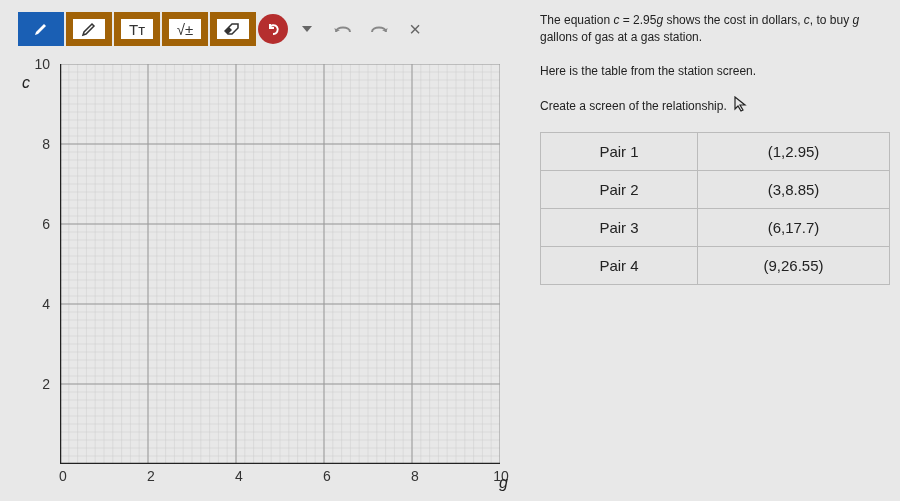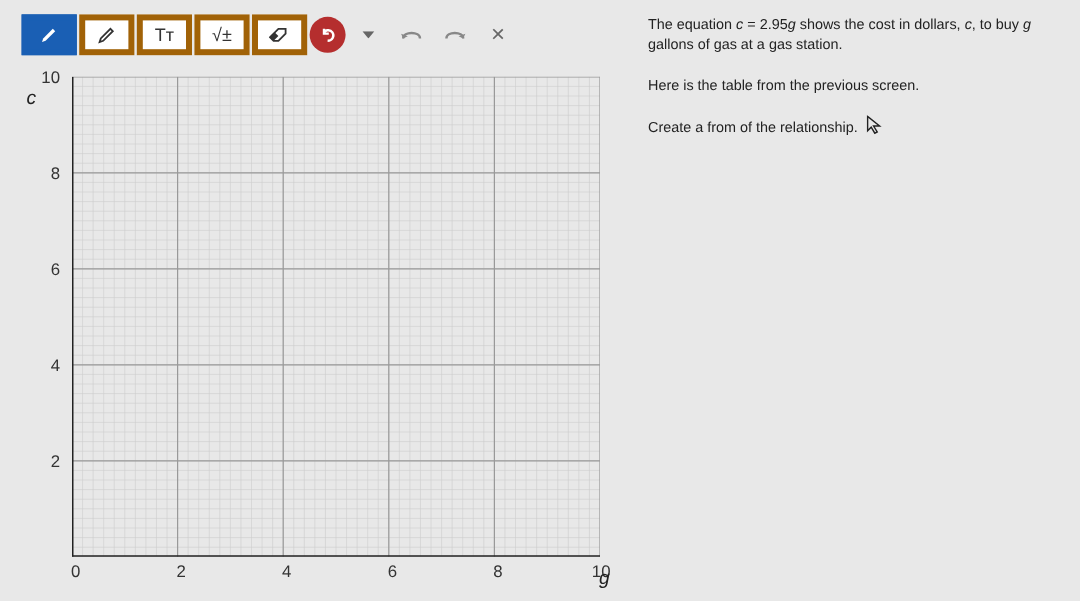--- a/index.html
+++ b/index.html
@@ -34,21 +34,21 @@
       margin-bottom: 8px;
       margin-left: 8px;
     }
     .tool-btn {
       width: 46px;
       height: 34px;
       display: flex;
       align-items: center;
       justify-content: center;
       background: #fff;
-      border: 5px solid #a16207;
+      border: 7px solid #a16207;
       cursor: pointer;
       font-size: 15px;
       color: #333;
     }
     .tool-btn.active {
       background: #1a5fb4;
       color: #fff;
       border-color: #1a5fb4;
     }
     .tool-btn.no-border {
@@ -324,22 +324,42 @@
 
       <div class="x-axis-label">g</div>
     </div>
   </div>
 
   <div class="right-panel">
     <p class="problem-text">
       <span>The equation </span><span class="math-var">c</span><span> = 2.95</span><span class="math-var">g</span><span> shows the cost in dollars,</span>
       <span class="math-var">c</span><span>, to buy </span><span class="math-var">g</span><span> gallons of gas at a gas station.</span>
     </p>
-    <p class="problem-text">Here is the table from the previous screen.</p>
+    <p class="problem-text">Here is the table from the station screen.</p>
     <p class="problem-text">
-      <span>Create a from of the relationship.</span>
+      <span>Create a screen of the relationship.</span>
       <svg class="cursor-icon" width="14" height="16" viewBox="0 0 14 16">
         <path d="M1 1 L1 13 L4 10 L7 15 L9 14 L6 9 L11 9 Z" fill="none" stroke="#222" stroke-width="1.2"></path>
       </svg>
     </p>
 
+    <table class="data-table">
+      <tbody>
+          <tr>
+        <td>Pair 1</td>
+        <td>(1,2.95)</td>
+      </tr>
+      <tr>
+        <td>Pair 2</td>
+        <td>(3,8.85)</td>
+      </tr>
+      <tr>
+        <td>Pair 3</td>
+        <td>(6,17.7)</td>
+      </tr>
+      <tr>
+        <td>Pair 4</td>
+        <td>(9,26.55)</td>
+      </tr>
+    </tbody>
+      </table>
   </div>
 </div>
 
 </body></html>

